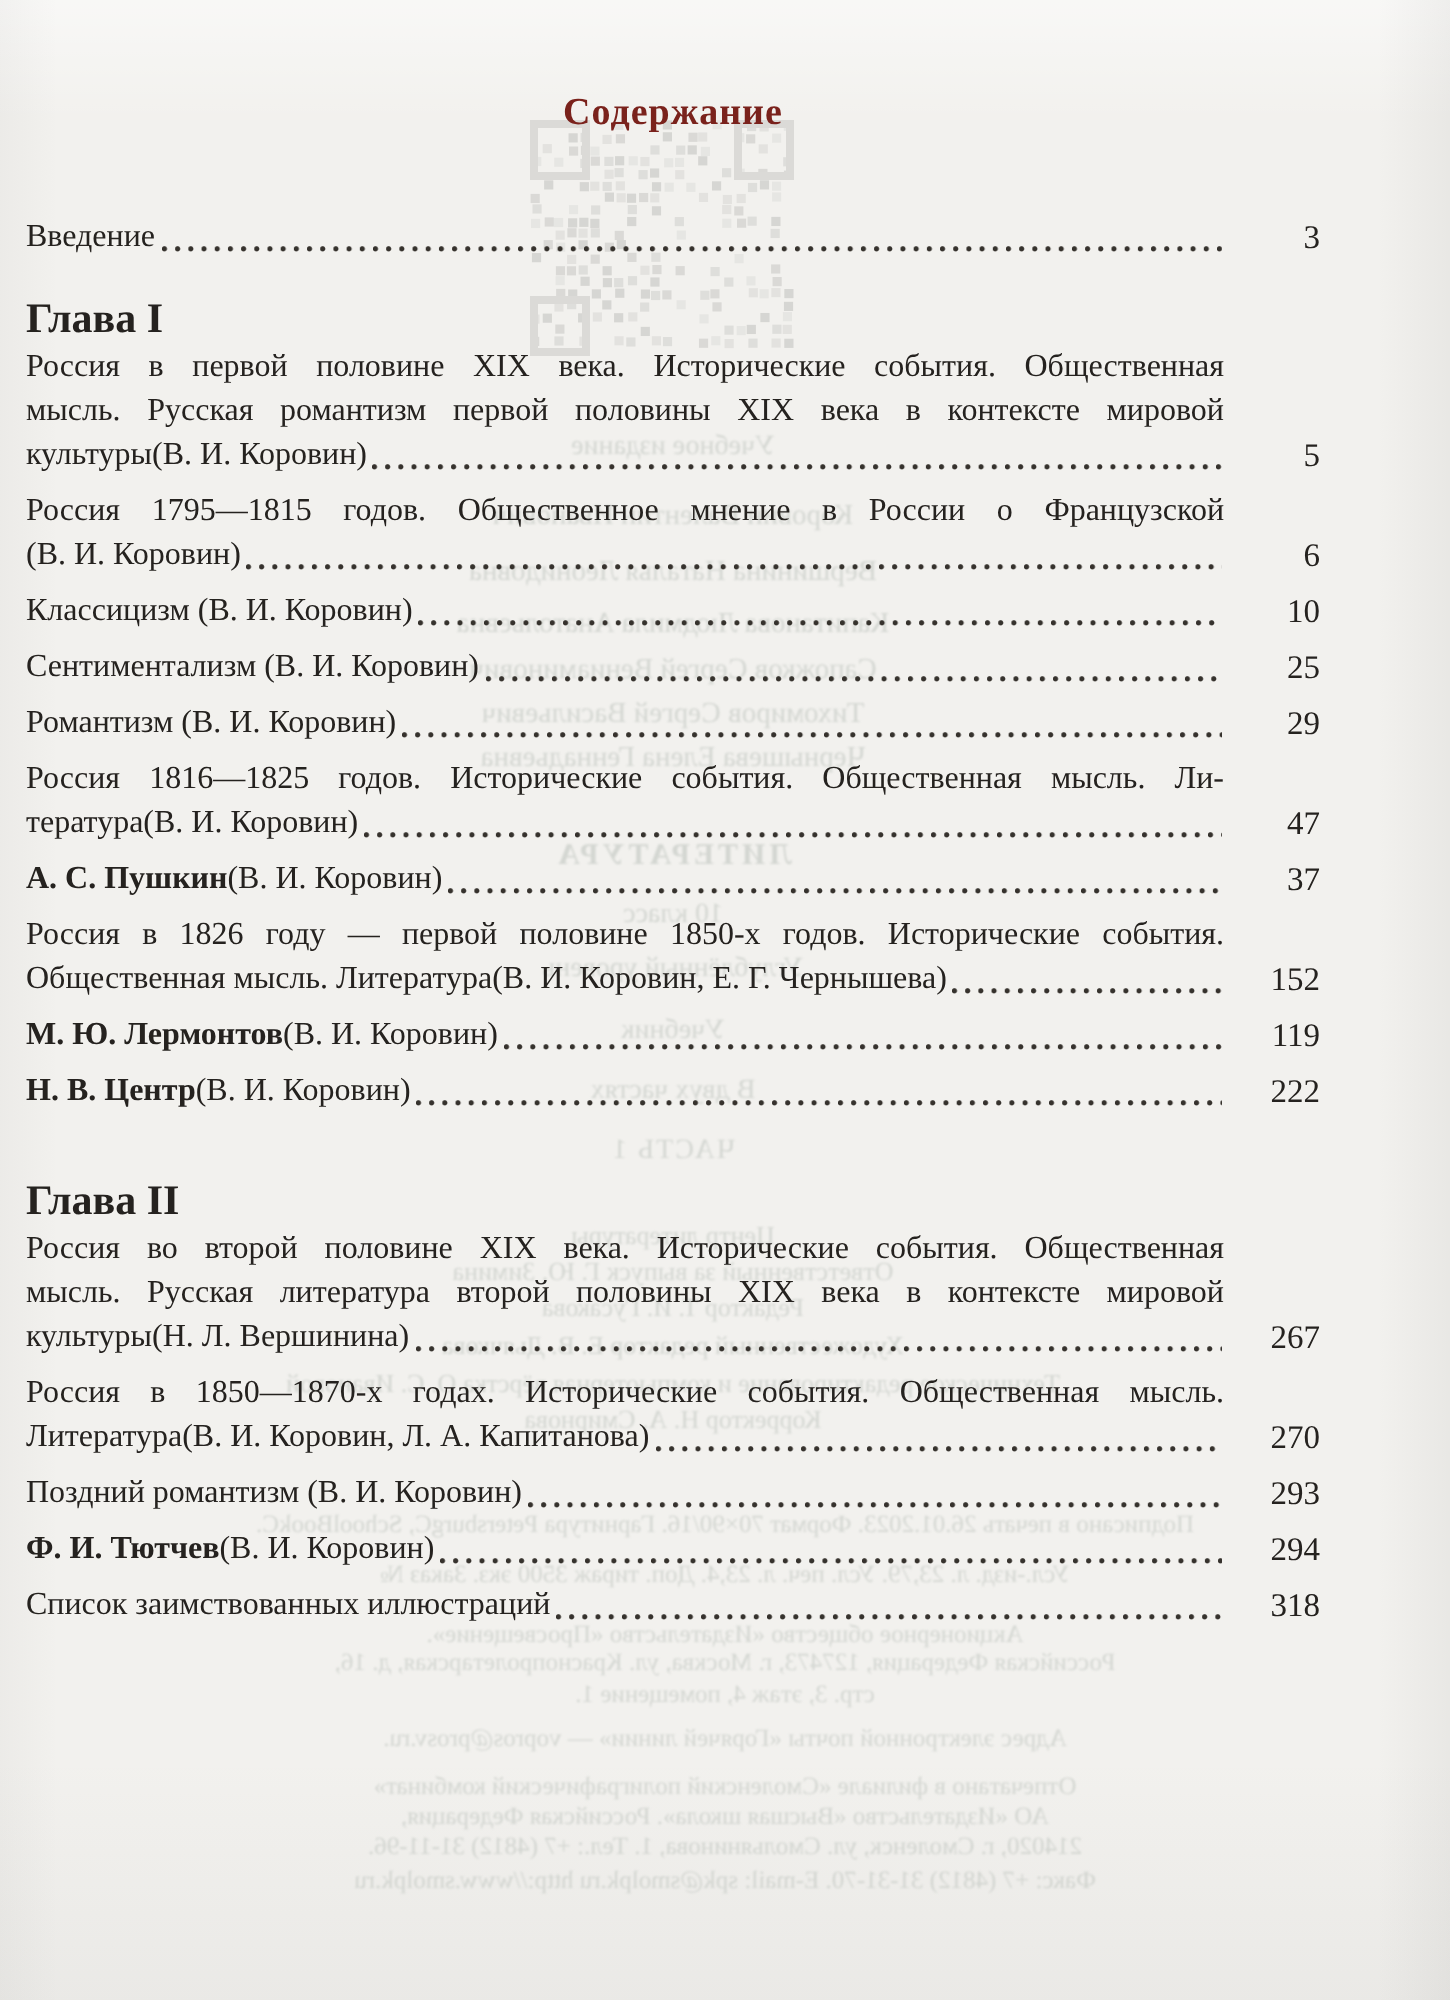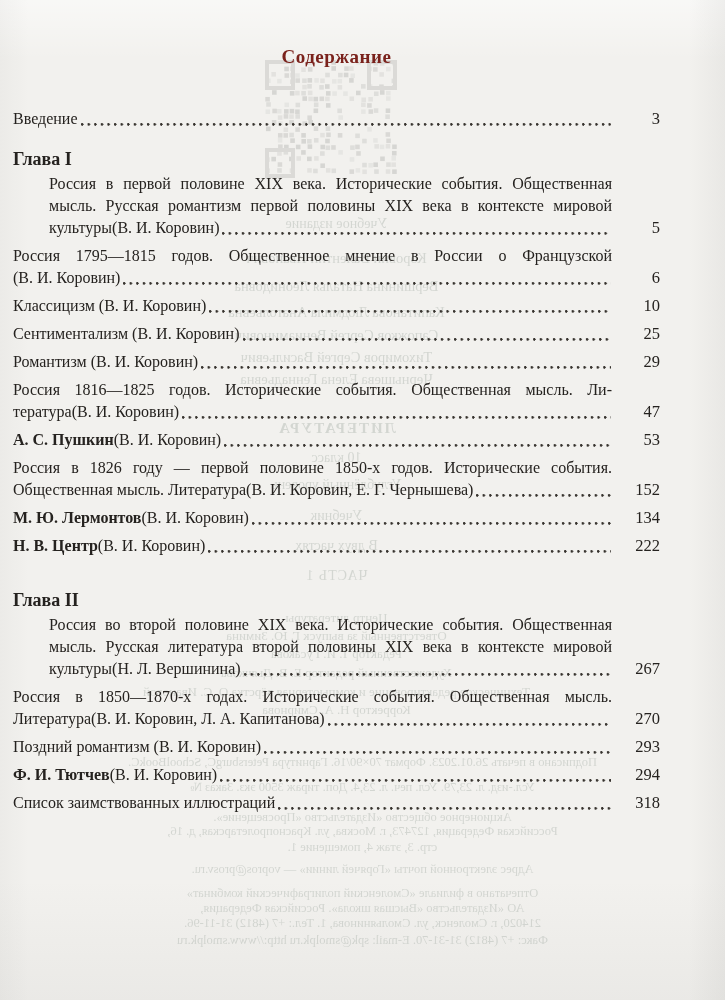--- a/index.html
+++ b/index.html
@@ -19,30 +19,30 @@
     position:absolute;left:13px;top:0;width:647px;padding-top:44px;
   }
   .page-title{
     text-align:center;
     font-size:19px;font-weight:bold;letter-spacing:0.5px;
     height:26px;line-height:26px;
     margin-bottom:38px;
   }
   .toc-section{}
   .section-heading{
-    font-size:18px;font-weight:bold;
+    font-size:21px;font-weight:bold;
     line-height:22px;margin-top:18px;
   }
   .toc-section[data-idx="2"] .section-heading{margin-top:32px;}
   .entry{
     display:flex;align-items:flex-end;
     margin-top:6px;
     font-size:16px;line-height:22px;
   }
-  .toc-section .section-heading + .entry{margin-top:3px;margin-left:36px;}
+  .toc-section .section-heading + .entry{margin-top:3px;}
   .entry-body{width:599px;}
   .line{white-space:nowrap;}
   .line.justified{
     text-align:justify;
     -moz-text-align-last:justify;
     text-align-last:justify;
     white-space:normal;
   }
   .line.last{display:flex;align-items:flex-end;white-space:nowrap;}
   .seg-i{}
@@ -367,42 +367,42 @@
           </div>
           <div class="entry">
             <div class="entry-body">
               <div class="line last">
                 <span class="seg-b">А. С. Пушкин </span>
                 <span class="seg-i">(В. И. Коровин)</span>
                 <span class="seg-n"> </span>
                 <span class="dot-leader"></span>
               </div>
             </div>
-            <div class="entry-page">53</div>
+            <div class="entry-page">37</div>
           </div>
           <div class="entry">
             <div class="entry-body">
               <div class="line justified"><span class="seg-n">Россия в 1826 году — первой половине 1850-х годов. Исторические события.</span></div>
               <div class="line last">
                 <span class="seg-n">Общественная мысль. Литература </span>
                 <span class="seg-i">(В. И. Коровин, Е. Г. Чернышева)</span>
                 <span class="dot-leader"></span>
               </div>
             </div>
             <div class="entry-page">152</div>
           </div>
           <div class="entry">
             <div class="entry-body">
               <div class="line last">
                 <span class="seg-b">М. Ю. Лермонтов </span>
                 <span class="seg-i">(В. И. Коровин)</span>
                 <span class="dot-leader"></span>
               </div>
             </div>
-            <div class="entry-page">134</div>
+            <div class="entry-page">119</div>
           </div>
           <div class="entry">
             <div class="entry-body">
               <div class="line last">
                 <span class="seg-b">Н. В. Центр </span>
                 <span class="seg-i">(В. И. Коровин)</span>
                 <span class="dot-leader"></span>
               </div>
             </div>
             <div class="entry-page">222</div>

